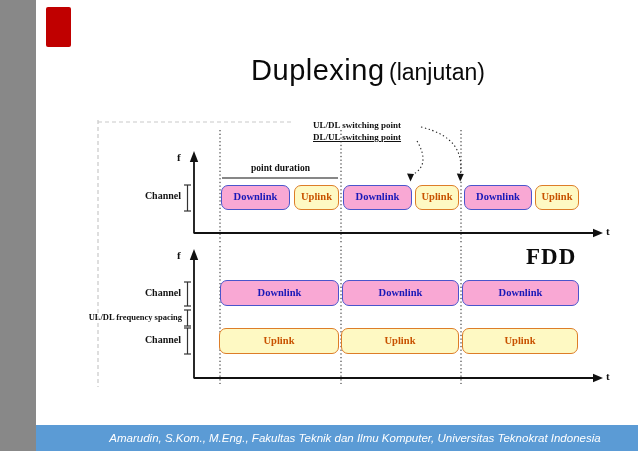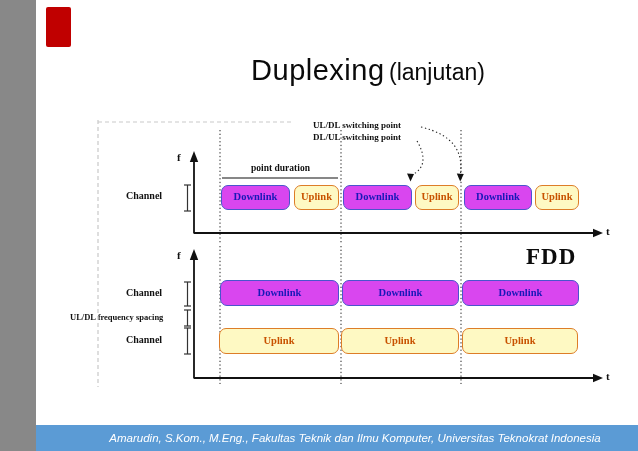--- a/index.html
+++ b/index.html
@@ -14,28 +14,28 @@
   .title-wrap{
     position:absolute; left:26px; right:0; top:54px; text-align:center;
     color:#0a0a0a; white-space:nowrap;
   }
   .title-main{font-size:29px; letter-spacing:0.5px;}
   .title-suffix{font-size:23px;}
   .lbl{
     position:absolute; font-family:"Liberation Serif",serif; font-weight:bold;
     color:#111; white-space:nowrap; line-height:1;
   }
-  .lbl.right{}
+  .lbl.right{text-align:right;}
   .box{
     position:absolute; box-sizing:border-box; border-radius:7px;
     display:flex; align-items:center; justify-content:center;
     font-family:"Liberation Serif",serif; font-weight:bold; font-size:10.5px;
     z-index:2; line-height:1;
   }
-  .dl{background:#d946ef; border:1.6px solid #4a55cc; color:#1818b8;}
+  .dl{background:#f9a8d4; border:1.6px solid #4a55cc; color:#1818b8;}
   .ul{background:#fef9c3; border:1.6px solid #dd7d28; color:#c85200;}
   .overlay-svg{position:absolute; left:0; top:0; z-index:1; pointer-events:none;}
   .big-tag{font-size:23px; letter-spacing:1px; color:#0c0c0c;}
   .footer{
     position:absolute; left:0; top:425px; width:638px; height:26px;
     background:#5b9bd5; display:flex; align-items:center; justify-content:center;
     z-index:3;
   }
   .footer span{
     color:#ffffff; font-style:italic; font-size:11.5px; white-space:nowrap;
@@ -115,21 +115,21 @@
       <polygon points="371,173.5 378,174 374.5,181.5"></polygon>
       <polygon points="420.8,173.5 427.8,174 424.2,181.5"></polygon>
     </g>
   </svg>
 
   <div class="lbl" style="left:141px; top:152px; font-size:11px;">f</div>
   <div class="lbl" style="left:570px; top:226px; font-size:11px;">t</div>
   <div class="lbl right" style="left:90px; top:191px; width:55px; font-size:10px;">Channel</div>
   <div class="lbl" style="left:186px; top:164px; width:117px; text-align:center; font-size:9.5px;">point duration</div>
   <div class="lbl" style="left:277px; top:121px; font-size:9px;">UL/DL switching point</div>
-  <div class="lbl" style="left:277px; top:133px; font-size:9px;">DL/UL switching point</div>
+  <div class="lbl" style="left:277px; top:133px; font-size:9px;text-decoration:underline;">DL/UL switching point</div>
 
   <div class="box dl" style="left:185px; top:185px; width:69px; height:25px;">Downlink</div>
   <div class="box ul" style="left:258px; top:185px; width:45px; height:25px;">Uplink</div>
   <div class="box dl" style="left:307px; top:185px; width:69px; height:25px;">Downlink</div>
   <div class="box ul" style="left:379px; top:185px; width:44px; height:25px;">Uplink</div>
   <div class="box dl" style="left:428px; top:185px; width:68px; height:25px;">Downlink</div>
   <div class="box ul" style="left:499px; top:185px; width:44px; height:25px;">Uplink</div>
 
   <div class="lbl" style="left:141px; top:250px; font-size:11px;">f</div>
   <div class="lbl" style="left:570px; top:371px; font-size:11px;">t</div>

